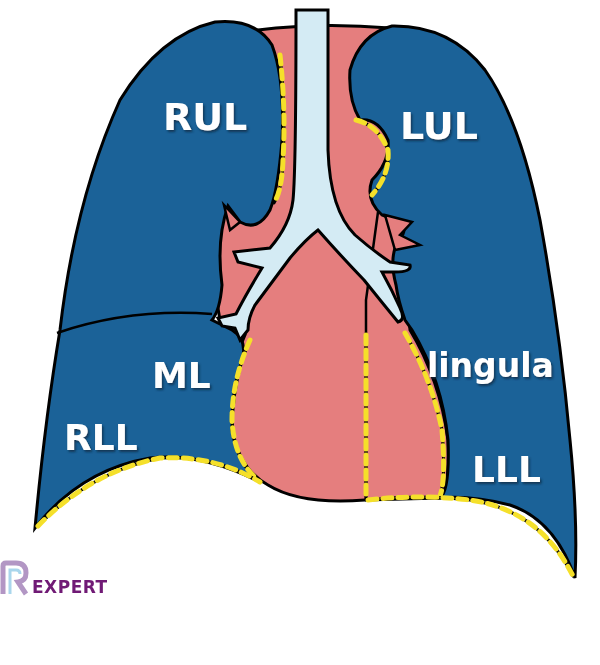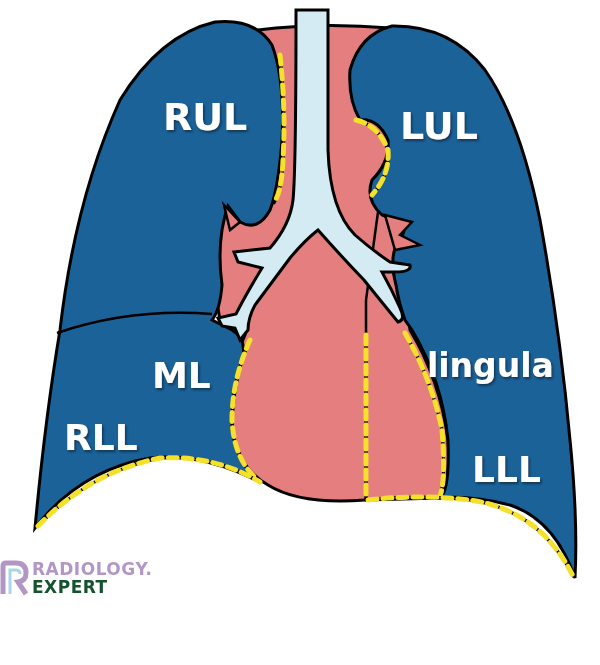--- a/index.html
+++ b/index.html
@@ -2,21 +2,21 @@
 <html><head>
 <meta charset="utf-8">
 <style>
   html, body { margin: 0; padding: 0; background: #ffffff; }
   body { width: 600px; height: 665px; position: relative; overflow: hidden; font-family: "DejaVu Sans", sans-serif; }
   svg.diagram { position: absolute; left: 0; top: 0; }
   .lobe-label { font-family: "DejaVu Sans", sans-serif; font-weight: bold; fill: #ffffff; }
   .logo { position: absolute; left: 0; top: 558px; width: 200px; height: 44px; }
   .logo-text { position: absolute; left: 32px; font-family: "DejaVu Sans", sans-serif; font-weight: bold; font-size: 17px; letter-spacing: 0.5px; line-height: 18px; }
   .logo-line1 { top: 2px; color: #b296c4; }
-  .logo-line2 { top: 20px; color: #14532d; }
+  .logo-line2 { top: 20px; color: #701a75; }
   .logo-mark { position: absolute; left: 0; top: 2px; width: 30px; height: 36px; }
 </style>
 </head>
 <body>
 
 <svg class="diagram" width="600" height="665" viewBox="0 0 600 665" xmlns="http://www.w3.org/2000/svg">
 
   <path d="M258,30 Q320,22 390,28 L395,200 Q420,215 402,235 L410,330 Q440,380 448,440 Q450,490 440,498 L365,500 Q300,505 268,485 Q240,470 232,430 Q225,380 245,335 L220,320 Q210,270 222,215 Q230,210 238,220 L260,130 Z" fill="#e57e7e" stroke="#000" stroke-width="3"></path>
 
   <path d="M215,22 Q255,18 272,45 Q285,80 282,140 Q278,190 270,210 Q258,232 240,222 L228,206 Q216,240 222,285 Q220,310 212,320 L232,330 Q248,340 242,360 Q232,395 232,430 Q238,465 260,482 Q200,452 150,458 Q80,470 35,528 Q45,420 60,330 Q75,200 120,100 Q160,35 215,22 Z" fill="#1b6298" stroke="#000" stroke-width="3"></path>
@@ -70,15 +70,14 @@
       <feDropShadow dx="1.5" dy="2" stdDeviation="1.2" flood-color="#0a2a45" flood-opacity="0.8"></feDropShadow>
     </filter>
   </defs>
 </svg>
 
 <div class="logo">
   <svg class="logo-mark" viewBox="0 0 30 36">
     <path d="M3,34 L3,6 Q3,3 6,3 L16,3 Q26,3 26,13 Q26,21 18,22 L26,34" fill="none" stroke="#b296c4" stroke-width="5"></path>
     <path d="M10,34 L10,10 L16,10 Q20,10 20,14" fill="none" stroke="#a9d6ec" stroke-width="3"></path>
   </svg>
-  <div class="logo-text logo-line1">RADIOLOGY.</div>
   <div class="logo-text logo-line2">EXPERT</div>
 </div>
 
 </body></html>

